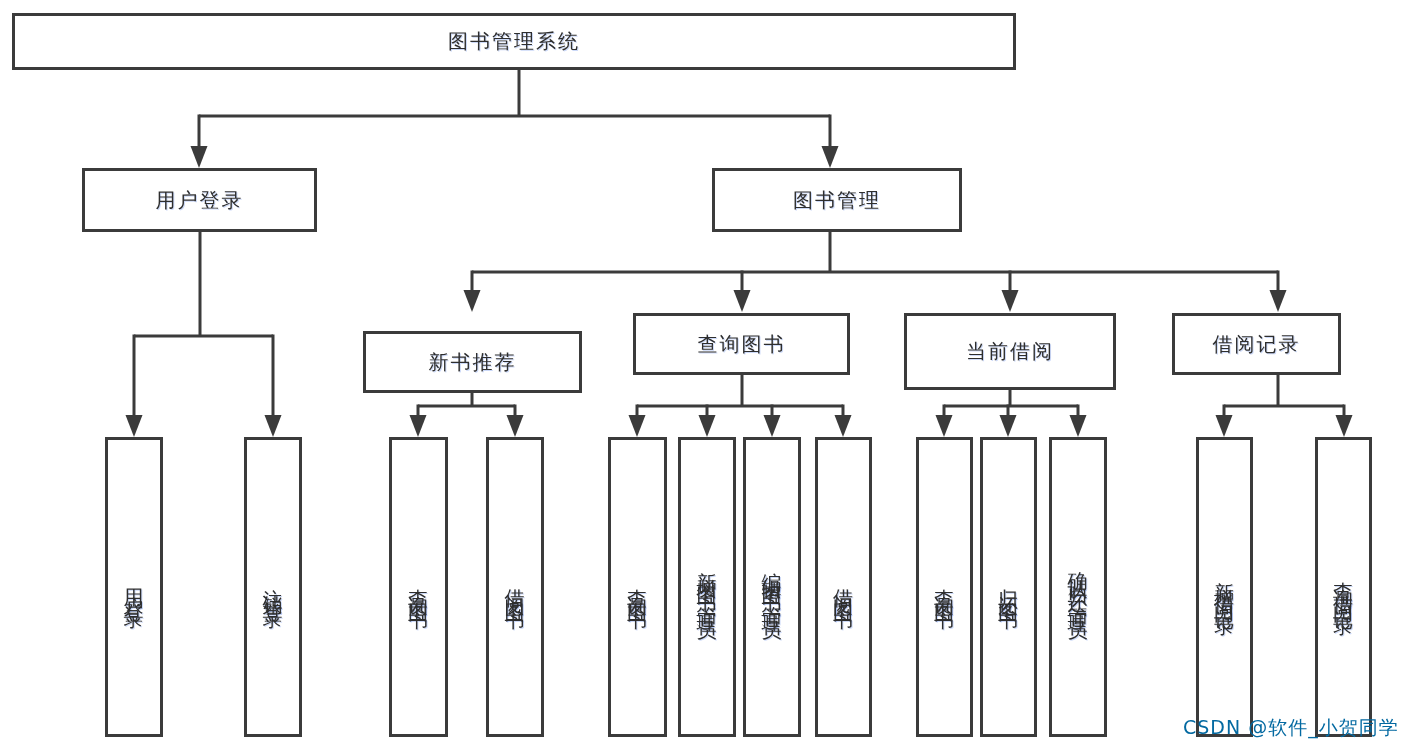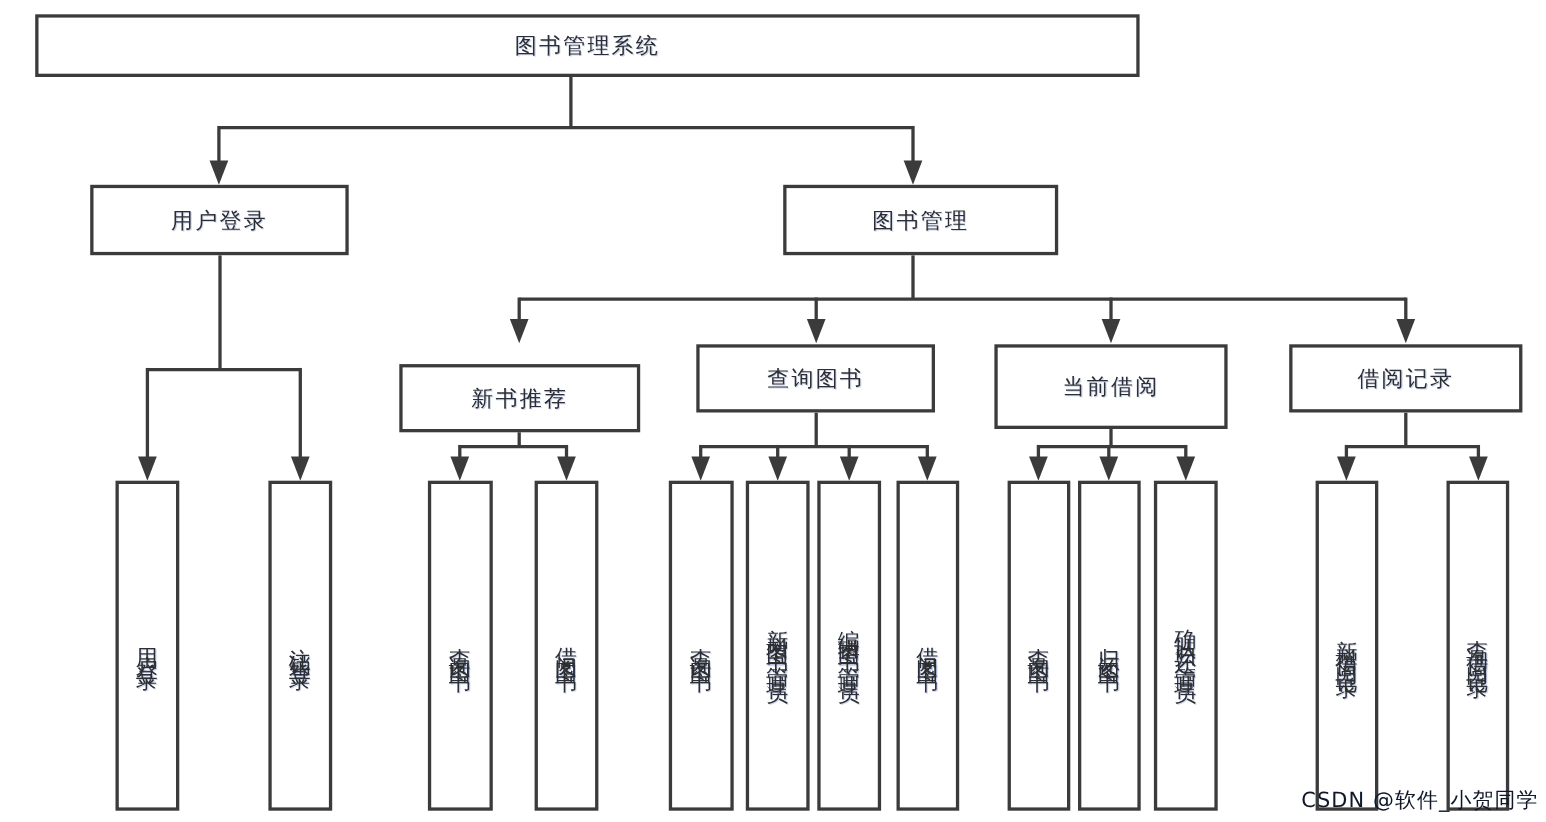--- a/index.html
+++ b/index.html
@@ -37,48 +37,48 @@
     z-index: 2;
     text-shadow: 1px 1px 0 rgba(110, 145, 235, 0.35);
   }
   .box.vert {
     writing-mode: vertical-rl;
     text-orientation: mixed;
     letter-spacing: 7px;
     line-height: 1;
   }
   
-  #n-root          { left: 32px;   top: 13px;  width: 1004px; height: 57px; }
+  #n-root          { left: 12px;   top: 13px;  width: 1004px; height: 57px; }
   #n-user-login    { left: 82px;   top: 168px; width: 235px;  height: 64px; }
   #n-book-mgmt     { left: 712px;  top: 168px; width: 250px;  height: 64px; }
   #n-new-book-rec  { left: 363px;  top: 331px; width: 219px;  height: 62px; }
   #n-book-borrow   { left: 633px;  top: 313px; width: 217px;  height: 62px; }
   #n-cur-borrow    { left: 904px;  top: 313px; width: 212px;  height: 77px; }
-  #n-borrow-rec    { left: 1172px; top: 313px; width: 212px;  height: 62px; }
+  #n-borrow-rec    { left: 1172px; top: 313px; width: 169px;  height: 62px; }
   
   .leaf { top: 437px; height: 300px; }
   #n-login         { left: 105px;  width: 58px; }
   #n-logout        { left: 244px;  width: 58px; }
   #n-nbr-query     { left: 389px;  width: 59px; }
   #n-nbr-borrow    { left: 486px;  width: 58px; }
   #n-bb-query      { left: 608px;  width: 59px; }
   #n-bb-add        { left: 678px;  width: 58px; }
   #n-bb-edit       { left: 743px;  width: 58px; }
   #n-bb-borrow     { left: 815px;  width: 57px; }
   #n-cb-query      { left: 916px;  width: 57px; }
   #n-cb-return     { left: 980px;  width: 57px; }
   #n-cb-confirm    { left: 1049px; width: 58px; }
   #n-br-add        { left: 1196px; width: 57px; }
   #n-br-query      { left: 1315px; width: 57px; }
   #watermark {
     position: absolute;
     left: 1183px;
     top: 715px;
     font-size: 19px;
-    color: #0f172a;
+    color: #0369a1;
     letter-spacing: 1px;
     white-space: nowrap;
     z-index: 3;
   }
 </style>
 </head>
 <body>
 
 <div id="canvas">
 

